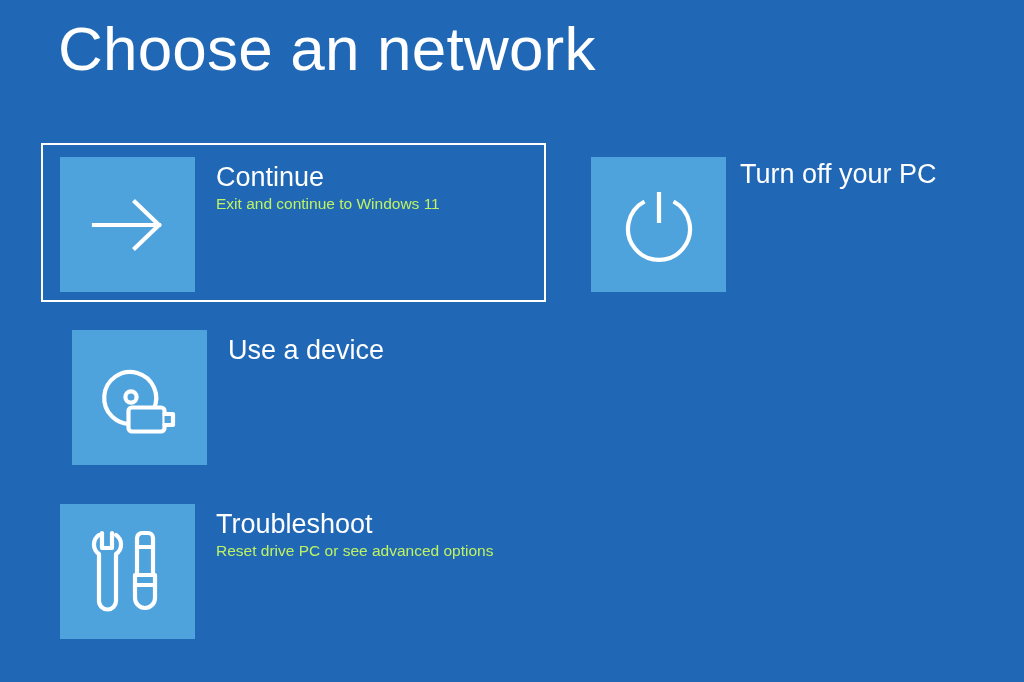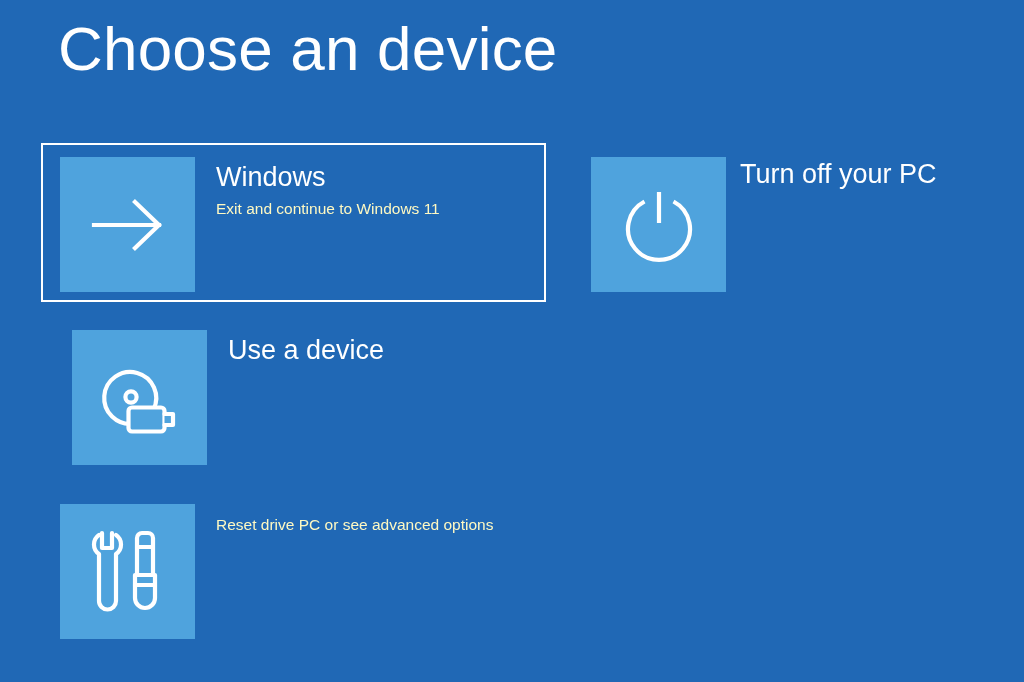--- a/index.html
+++ b/index.html
@@ -63,22 +63,21 @@
     font-weight: 300;
     line-height: 1.15;
     color: #FFFFFF;
     white-space: nowrap;
   }
 
   .option-sub {
     font-size: 15.5px;
     font-weight: 400;
     line-height: 1.48;
-    margin-top: 5px;
-    color: #fef9c3;
+    color: #bef264;
     white-space: pre-line;
   }
 
   
   .focus-ring {
     position: absolute;
     left: 41px;
     top: 143px;
     width: 505px;
     height: 159px;
@@ -96,35 +95,35 @@
   
   #option-turnoff .option-text { padding-top: 2px; margin-left: 14px; }
 
   svg { display: block; overflow: visible; }
 </style>
 </head>
 <body>
 
 <div class="screen">
 
-  <div class="page-title">Choose an device</div>
+  <div class="page-title">Choose an network</div>
 
   <div class="focus-ring"></div>
 
   <div class="option" id="option-continue">
     <div class="option-icon-tile">
       <span>
         <svg width="76" height="56" viewBox="0 0 76 56" fill="none" stroke="#FFFFFF" stroke-width="4.2" stroke-linecap="square" stroke-linejoin="miter">
           <line x1="4" y1="28" x2="69" y2="28"></line>
           <polyline points="45,5 69,28 45,51" fill="none"></polyline>
         </svg>
       </span>
     </div>
     <div class="option-text">
-      <div class="option-title">Windows</div>
+      <div class="option-title">Continue</div>
       <div class="option-sub">Exit and continue to Windows 11</div>
     </div>
   </div>
 
   <div class="option" id="option-turnoff">
     <div class="option-icon-tile">
       <span>
         <svg width="82" height="82" viewBox="0 0 82 82" fill="none" stroke="#FFFFFF" stroke-width="4.2" stroke-linecap="butt">
           <path d="M26.5 17.5 A31 31 0 1 0 55.5 17.5"></path>
           <line x1="41" y1="8" x2="41" y2="39"></line>
@@ -166,17 +165,18 @@
           <path d="M10 6 a11.5 11.5 0 0 0 0 19 v47 a8.5 8.5 0 0 0 17 0 V25 a11.5 11.5 0 0 0 0 -19"></path>
 
           <path d="M53 4 h6 a5 5 0 0 1 5 5 v9 h-16 V9 a5 5 0 0 1 5 -5 Z"></path>
           <path d="M48 18 h16 v28 h-16 Z"></path>
           <path d="M46 46 h20 v23 a10 10 0 0 1 -20 0 Z"></path>
           <line x1="46" y1="56" x2="66" y2="56"></line>
         </svg>
       </span>
     </div>
     <div class="option-text">
+      <div class="option-title">Troubleshoot</div>
       <div class="option-sub">Reset drive PC or see advanced options</div>
     </div>
   </div>
 
 </div>
 
 </body></html>

